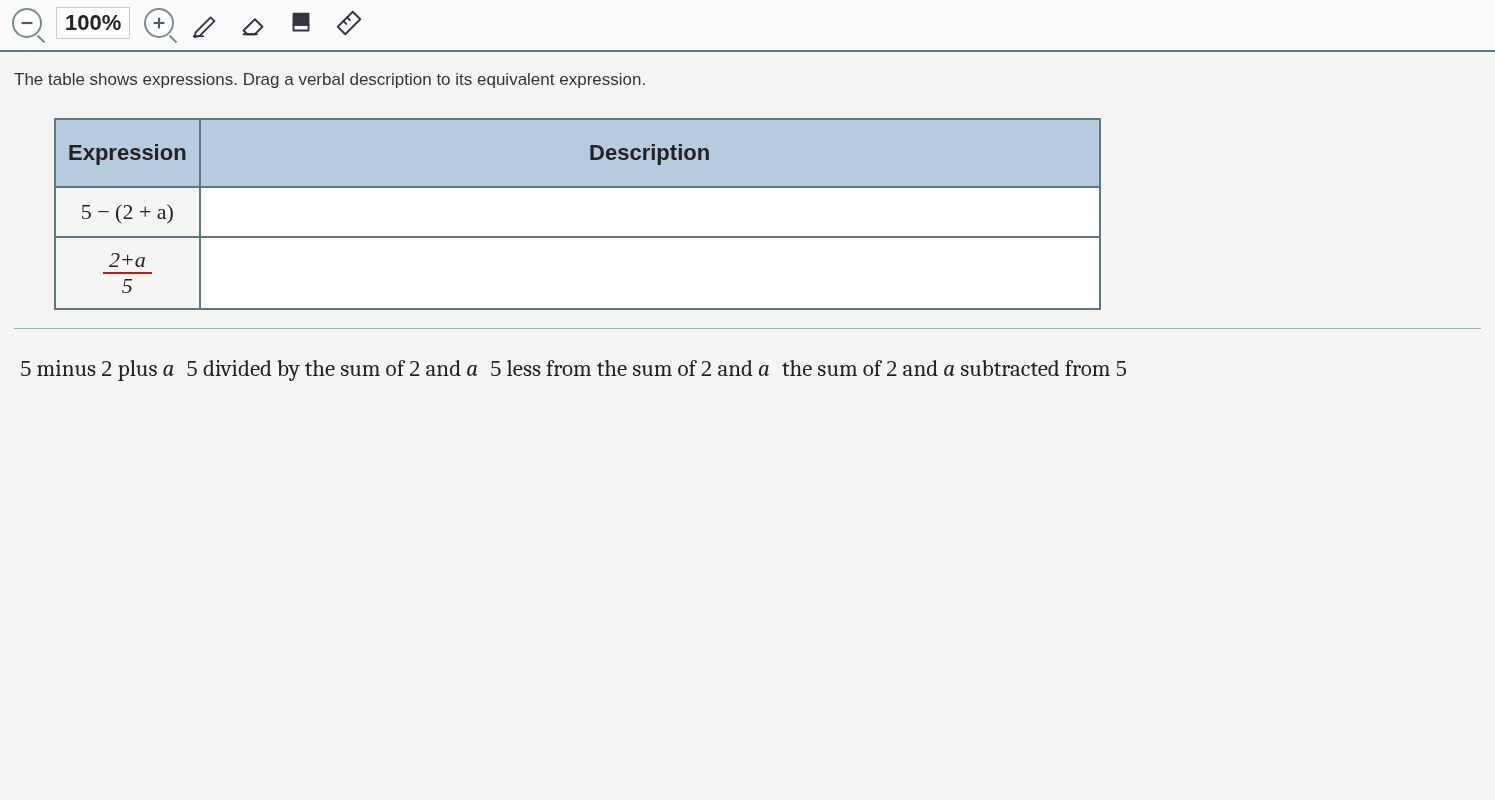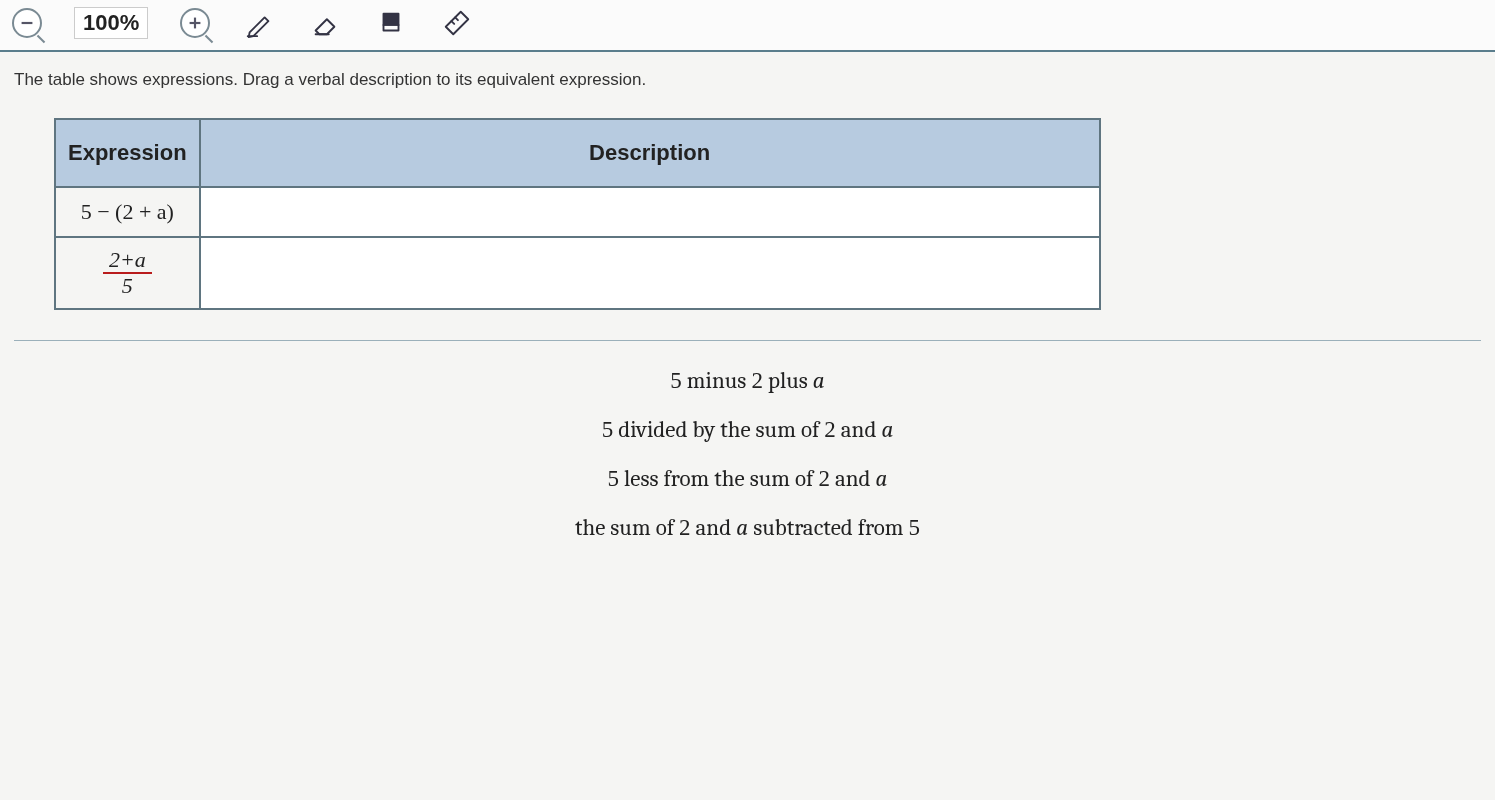--- a/index.html
+++ b/index.html
@@ -7,21 +7,21 @@
     font-family: "Segoe UI", Arial, sans-serif;
     background: #f5f5f3;
     color: #222;
     width: 1495px;
     height: 800px;
     overflow: hidden;
   }
   .toolbar {
     display: flex;
     align-items: center;
-    gap: 32px;
+    gap: 14px;
     padding: 6px 12px 10px 12px;
     border-bottom: 2px solid #5a7d8c;
     background: #fbfbfb;
   }
   .zoom-btn {
     width: 30px; height: 30px;
     border: 2px solid #7a8a93;
     border-radius: 50%;
     background: #fff;
     display: flex; align-items: center; justify-content: center;
@@ -53,21 +53,21 @@
   .content {
     padding: 18px 14px 10px 14px;
   }
   .prompt {
     font-size: 17px;
     color: #333;
     margin-bottom: 28px;
   }
   .table-wrap {
     margin-left: 40px;
-    margin-bottom: 30px;
+    margin-bottom: 18px;
   }
   table.expr {
     border-collapse: collapse;
   }
   table.expr th, table.expr td {
     border: 2px solid #5f7580;
     font-size: 22px;
     text-align: left;
   }
   table.expr th {
@@ -102,23 +102,22 @@
   }
   .frac .num { display: block; border-bottom: 2px solid #b91c1c; padding: 0 6px; text-align: center; }
   .frac .den { display: block; padding: 0 6px; }
   .divider {
     border: none;
     border-top: 1px solid #9bb0ba;
     margin: 8px 0 24px 0;
   }
   .options {
     display: flex;
-    flex-direction: column;
+    flex-direction: row;
     align-items: center;
-    gap: 18px;
   }
   .option {
     font-family: "Cambria", "Times New Roman", serif;
     font-size: 23px;
     color: #222;
     cursor: grab;
     padding: 2px 6px;
   }
   .option .mvar { font-style: italic; }
   .option .mnum { font-family: "Cambria Math", serif; }

